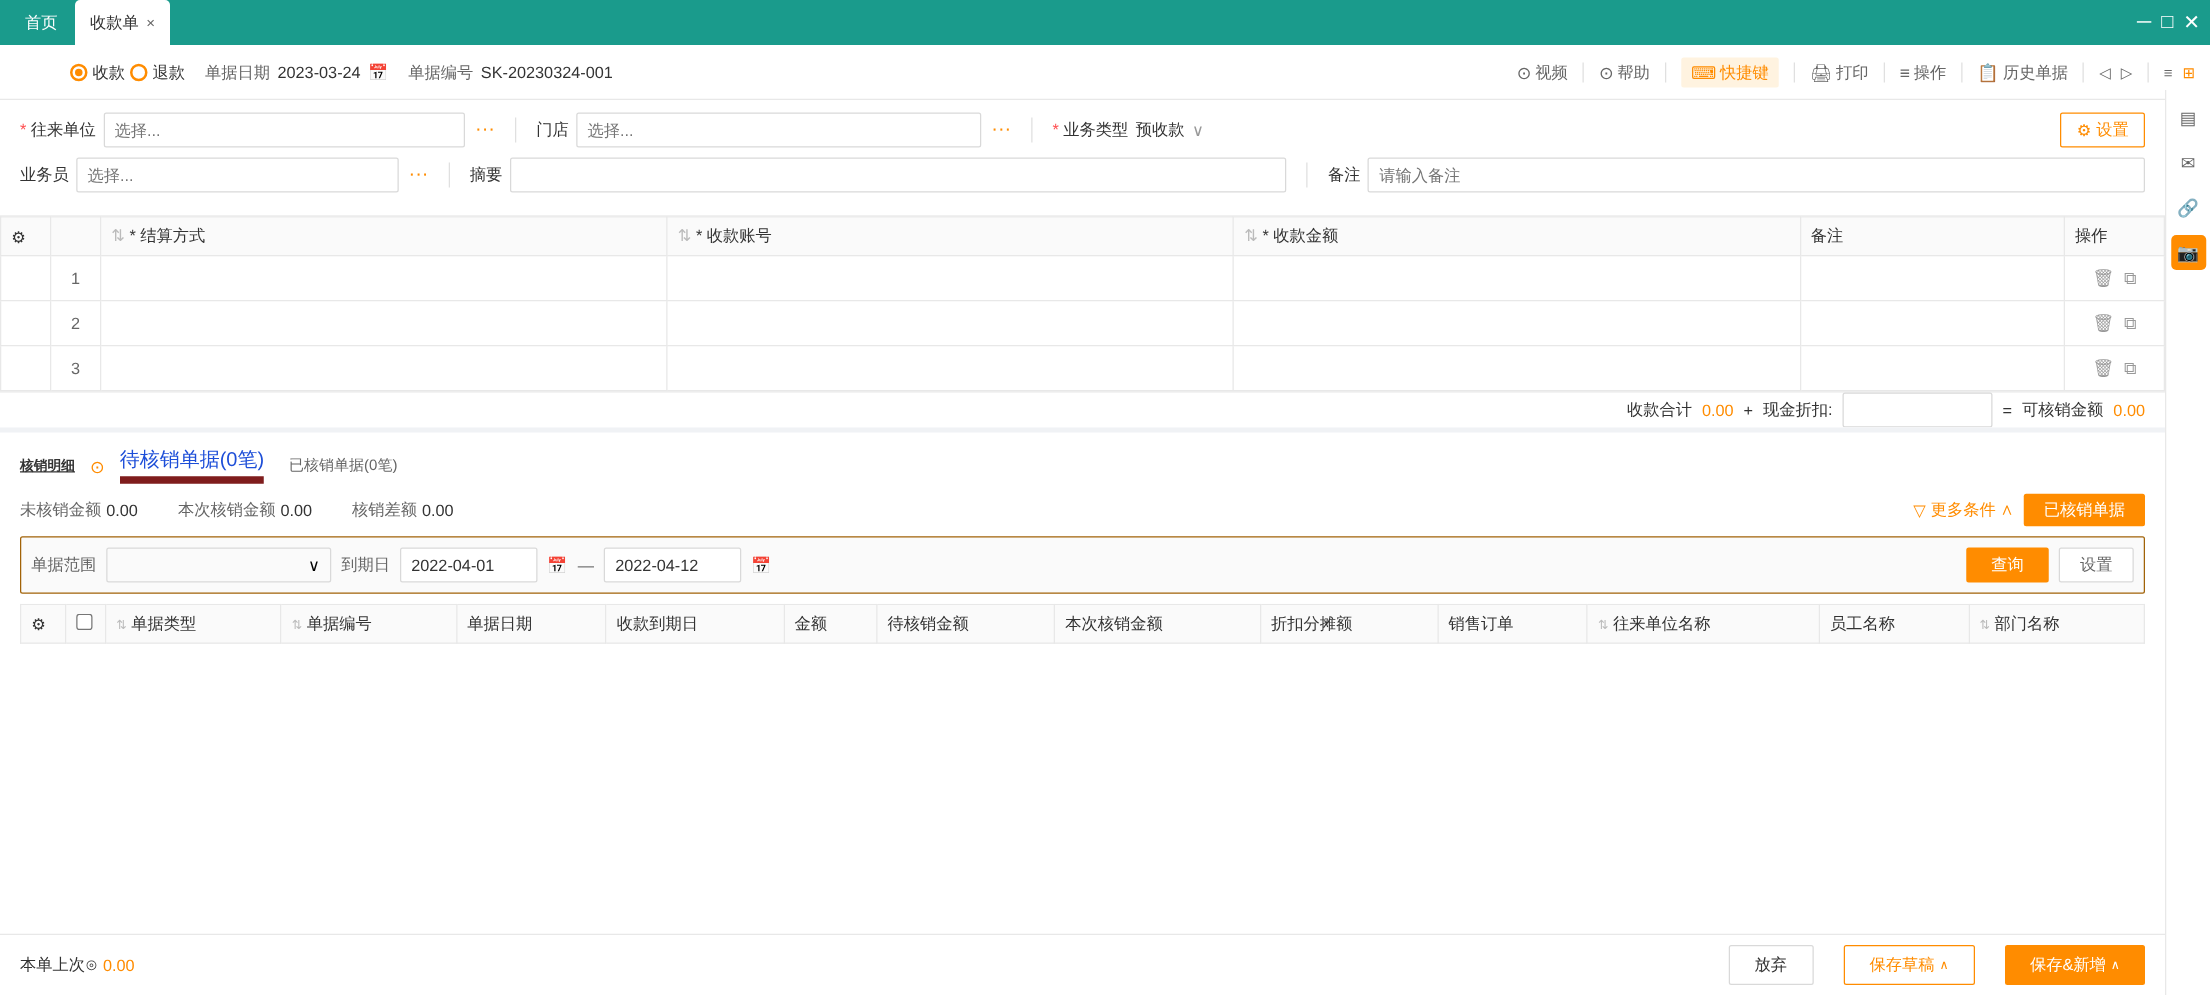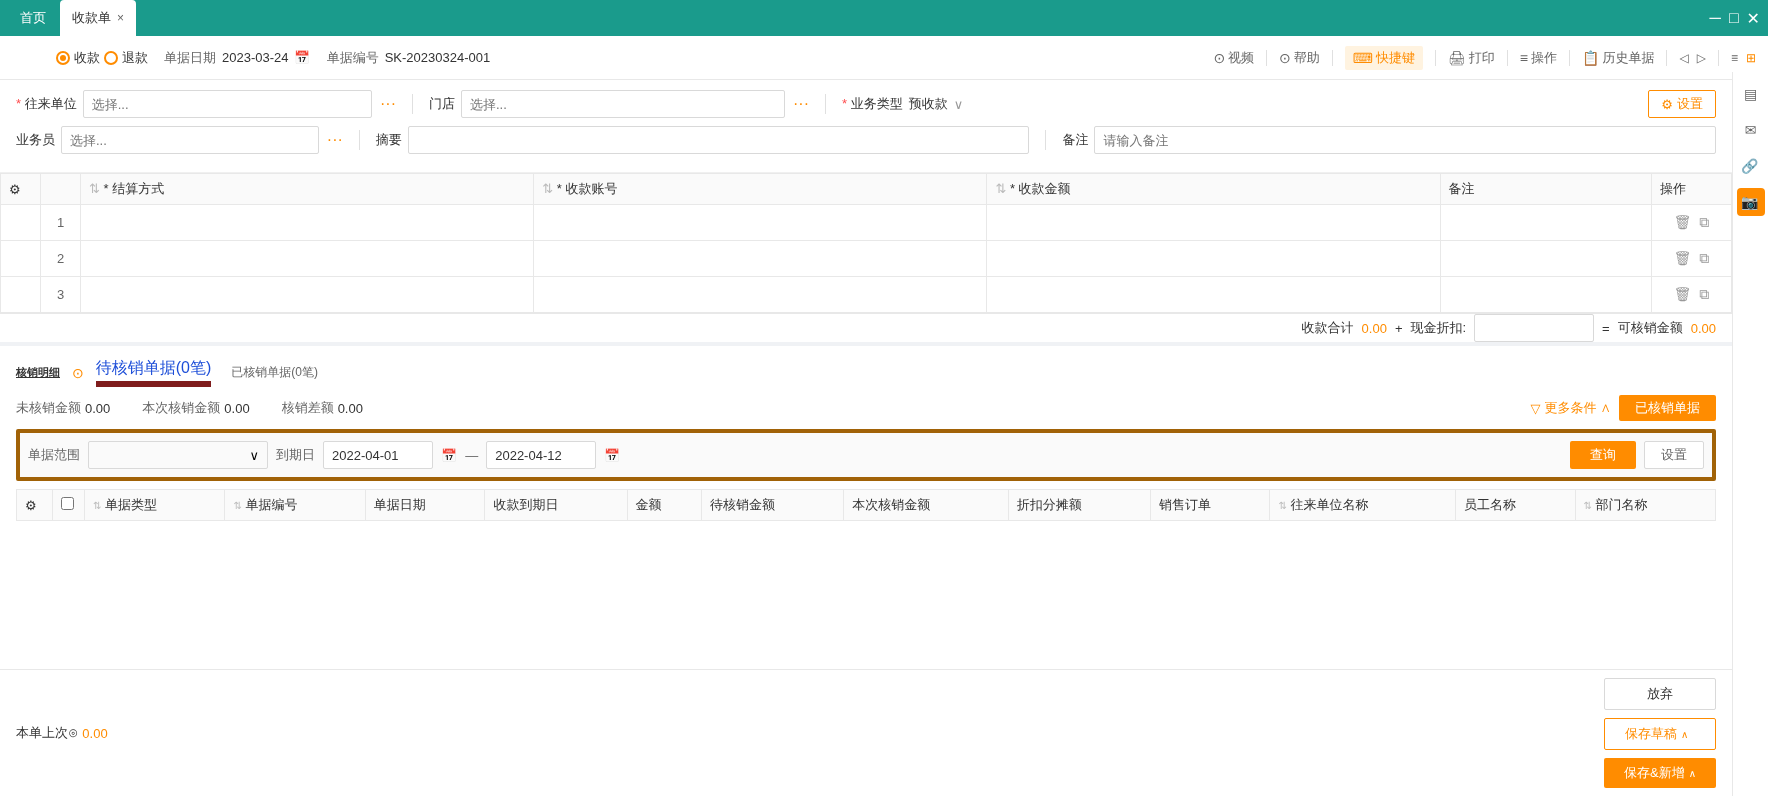--- a/index.html
+++ b/index.html
@@ -97,38 +97,38 @@
     .info-icon { color: #ff8c00; cursor: pointer; font-size: 14px; }
     .verify-tab { color: #1d4ed8; font-size: 16px; cursor: pointer; border-bottom: 6px solid #7f1d1d; padding-bottom: 2px; }
     .verify-tab-inactive { color: #666; font-size: 12px; cursor: pointer; margin-left: 8px; }
 
     .verify-stats { display: flex; align-items: center; gap: 32px; margin-bottom: 8px; }
     .stat-item { display: flex; align-items: center; gap: 4px; color: #666; }
     .stat-val { color: #333; }
     .filter-btn { display: flex; align-items: center; gap: 4px; color: #ff8c00; cursor: pointer; margin-left: auto; }
     .auto-btn { padding: 4px 16px; background: #ff8c00; color: #fff; border: none; border-radius: 2px; cursor: pointer; }
 
-    .date-row { display: flex; align-items: center; gap: 8px; margin-bottom: 8px; padding: 8px; border: 4px solid #a16207; background: #fafafa; border-radius: 2px; }
+    .date-row { display: flex; align-items: center; gap: 8px; margin-bottom: 8px; padding: 8px; border: 1px solid #a16207; background: #fafafa; border-radius: 2px; }
     .date-label { color: #666; }
     .date-select-box { height: 28px; border: 1px solid #d9d9d9; border-radius: 2px; padding: 0 8px; min-width: 180px; display: flex; align-items: center; gap: 4px; cursor: pointer; }
     .date-input { height: 28px; border: 1px solid #d9d9d9; border-radius: 2px; padding: 0 8px; width: 110px; color: #333; }
     .date-separator { color: #666; }
     .query-btn { padding: 4px 20px; background: #ff8c00; color: #fff; border: none; border-radius: 2px; cursor: pointer; margin-left: auto; }
     .config-btn { padding: 4px 16px; background: #fff; color: #666; border: 1px solid #d9d9d9; border-radius: 2px; cursor: pointer; }
 
     
     .verify-table { width: 100%; border-collapse: collapse; flex: 1; }
     .verify-table th { background: #fafafa; border: 1px solid #e8e8e8; padding: 6px 8px; color: #333; font-weight: 500; white-space: nowrap; text-align: left; }
     .sort-icon { color: #bbb; font-size: 10px; }
 
     
     .bottom-bar { display: flex; align-items: center; padding: 8px 16px; background: #fff; border-top: 1px solid #e8e8e8; }
     .prev-text { color: #333; display: flex; align-items: center; gap: 4px; }
     .prev-val { color: #ff8c00; }
-    .bottom-actions { margin-left: auto; display: flex; gap: 8px; flex-direction: column; }
+    .bottom-actions { margin-left: auto; display: flex; gap: 24px; }
     .btn-discard { padding: 6px 20px; background: #fff; border: 1px solid #d9d9d9; color: #333; border-radius: 2px; cursor: pointer; }
     .btn-draft { padding: 6px 20px; background: #fff; border: 1px solid #ff8c00; color: #ff8c00; border-radius: 2px; cursor: pointer; display: flex; align-items: center; gap: 4px; }
     .btn-save { padding: 6px 20px; background: #ff8c00; border: none; color: #fff; border-radius: 2px; cursor: pointer; display: flex; align-items: center; gap: 4px; }
 
     .chevron-down { font-size: 10px; }
   </style>
 </head>
 <body>
 
 <div class="tab-bar">

